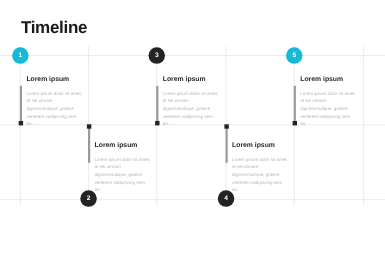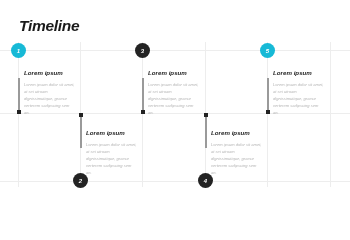--- a/index.html
+++ b/index.html
@@ -12,21 +12,20 @@
     background: #ffffff;
     font-family: "Liberation Sans", sans-serif;
     overflow: hidden;
   }
   #slide {
     position: relative;
     width: 350px;
     height: 197px;
     background: #ffffff;
     overflow: hidden;
-    font-style: italic;
   }
 
   
   #title {
     position: absolute;
     left: 19px;
     top: 18px;
     font-size: 15.5px;
     font-weight: bold;
     color: #1a1a1a;

